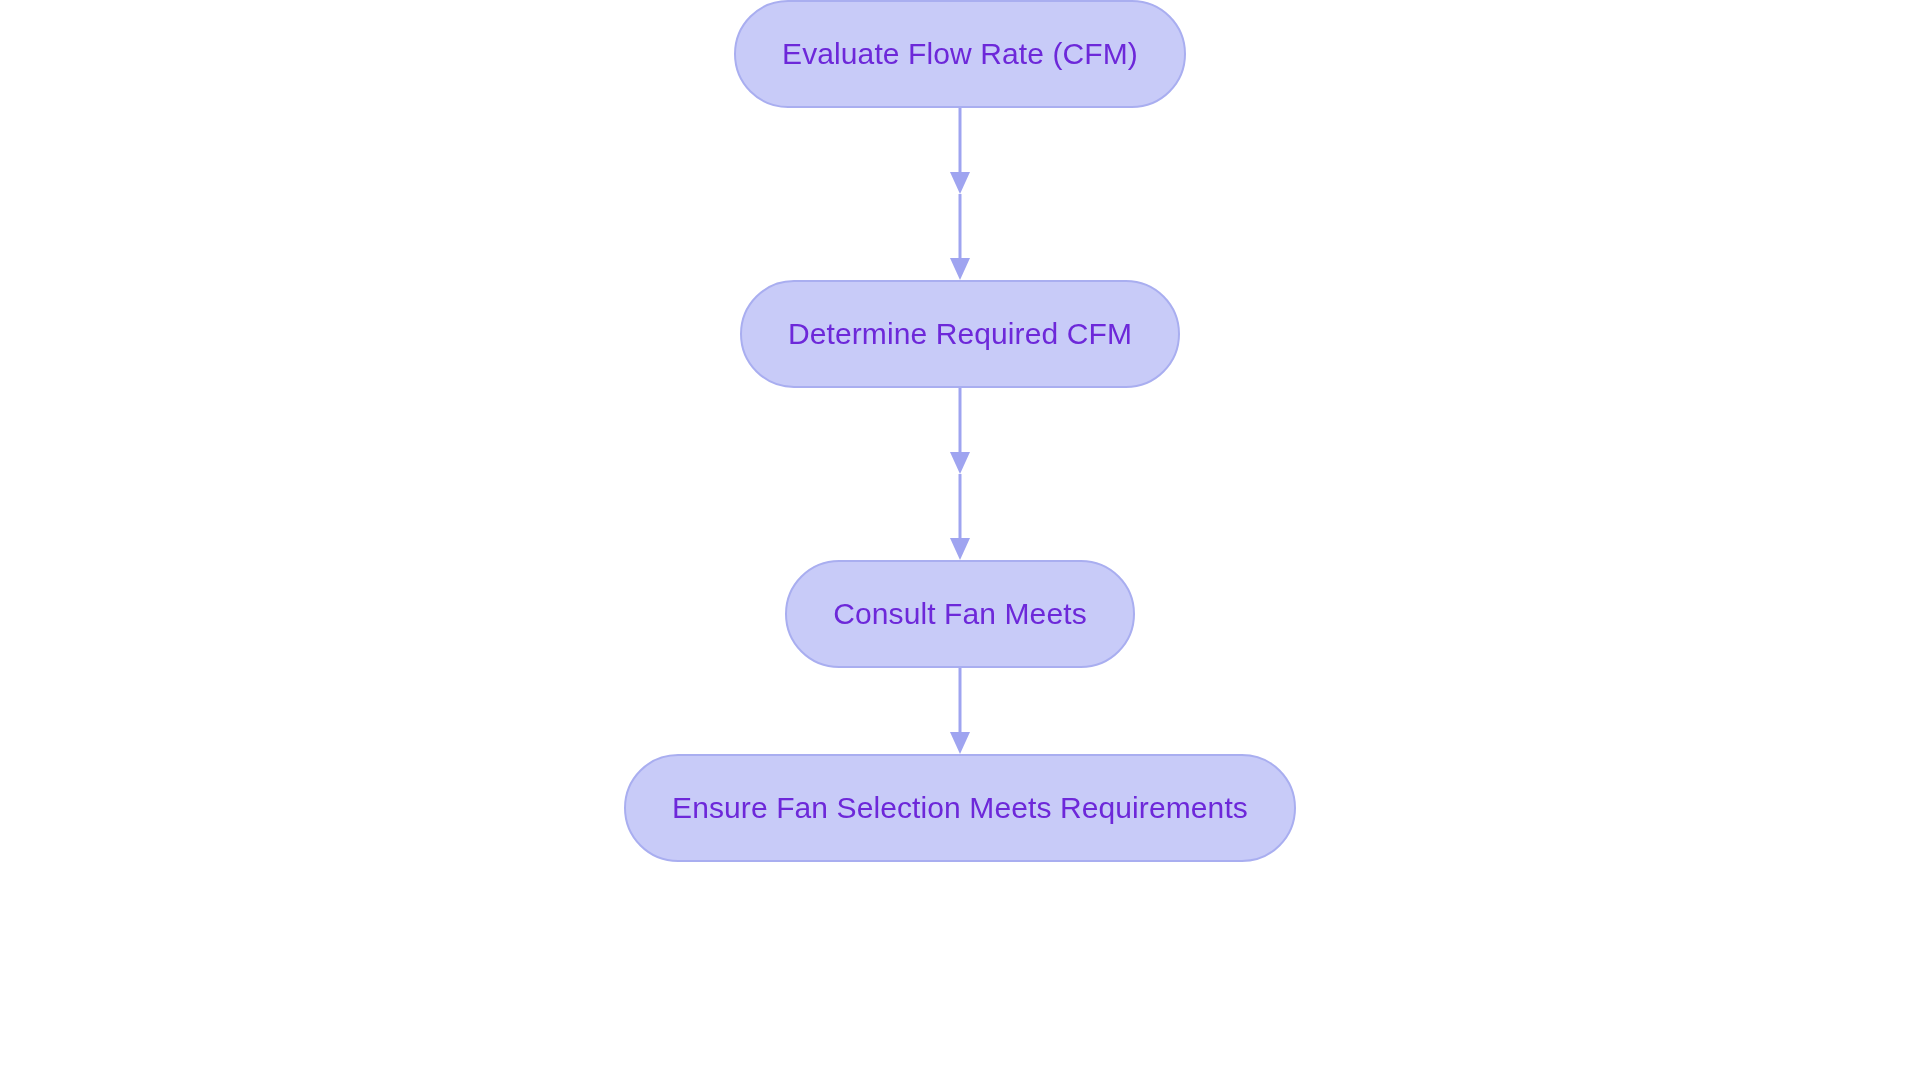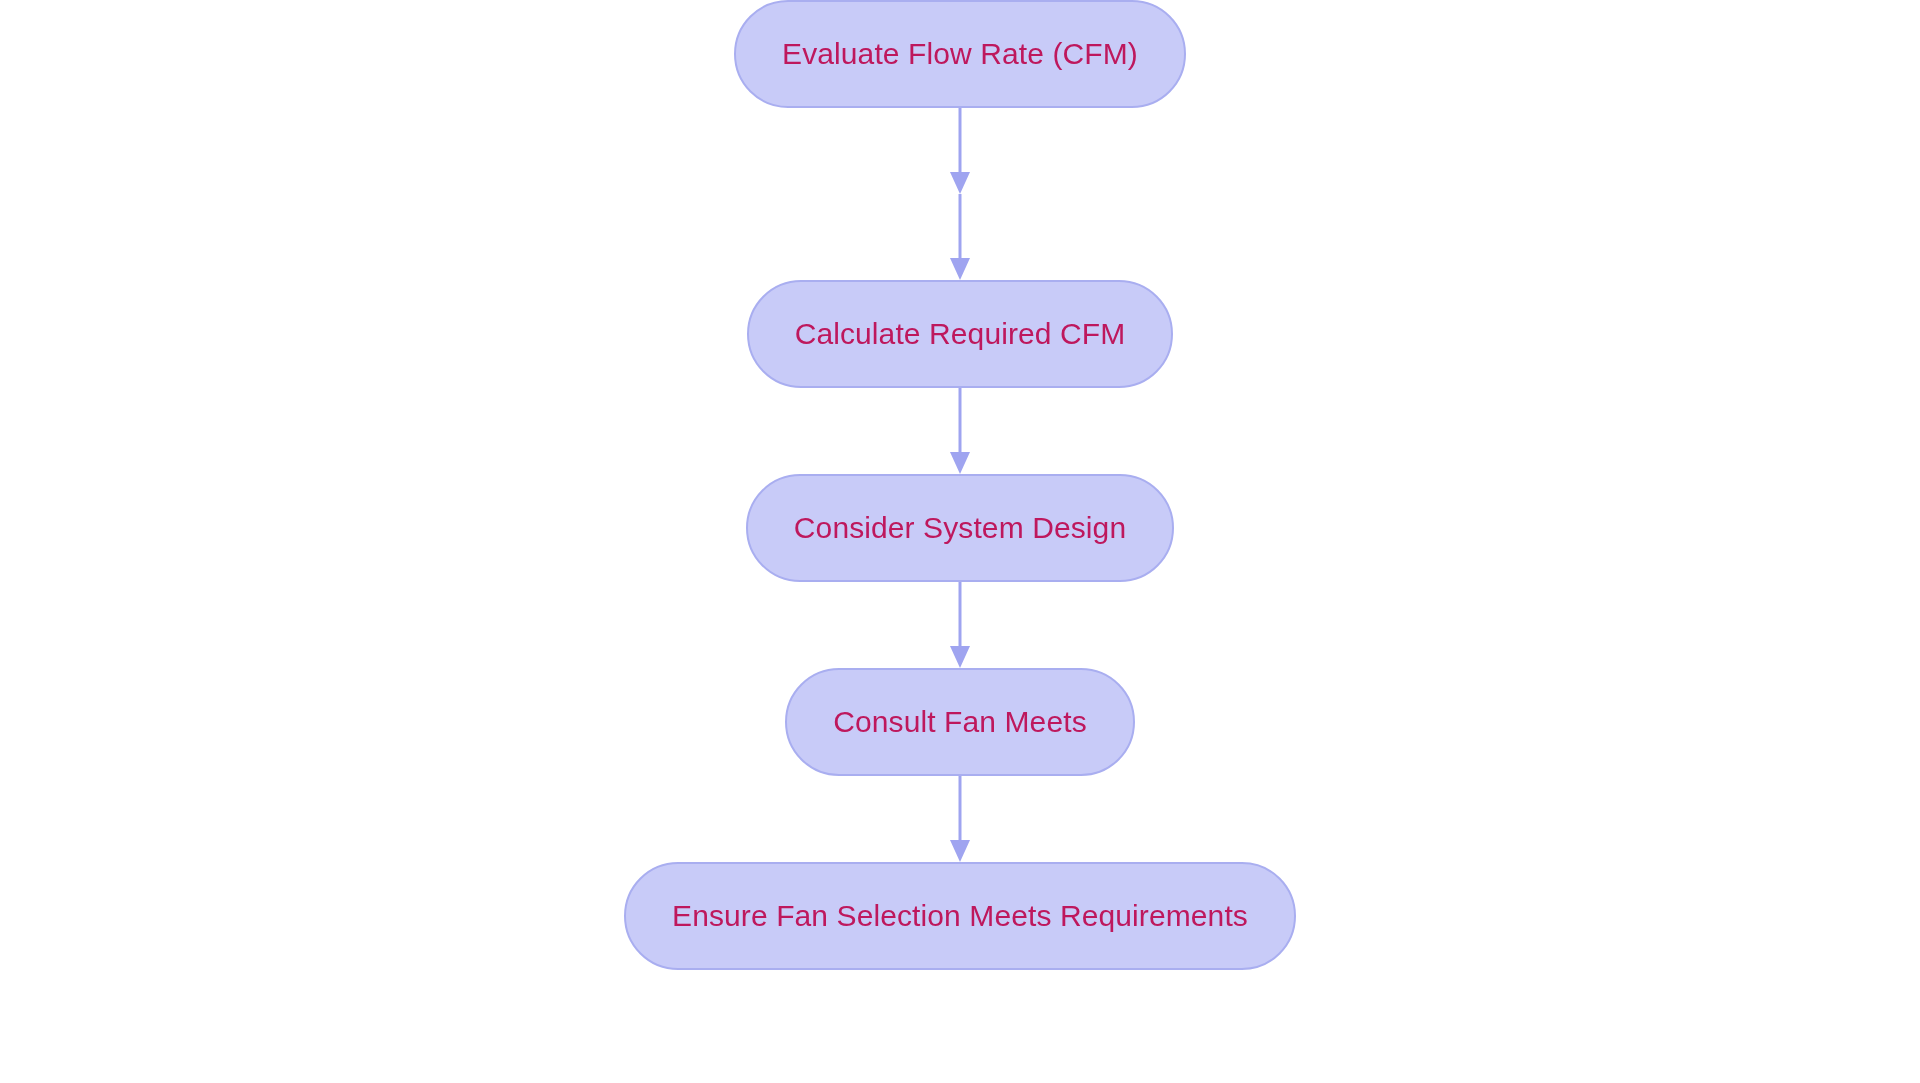--- a/index.html
+++ b/index.html
@@ -31,21 +31,21 @@
     background: #c8cbf8;
     border: 2px solid #a9aef0;
     border-radius: 54px;
     display: flex;
     align-items: center;
     justify-content: center;
     padding: 0 46px;
     flex: 0 0 auto;
   }
   .node-label {
-    color: #be185d;
+    color: #6d28d9;
     font-size: 30px;
     line-height: 1;
     letter-spacing: 0.1px;
     white-space: nowrap;
     font-weight: 400;
   }
 
   
   .connector {
     width: 24px;
@@ -68,31 +68,28 @@
     <polygon points="12,86 2,64 22,64" fill="#9fa4f0"></polygon>
   </svg>
 
 
   <svg class="connector" viewBox="0 0 24 86" aria-hidden="true">
     <line x1="12" y1="0" x2="12" y2="68" stroke="#9fa4f0" stroke-width="3"></line>
     <polygon points="12,86 2,64 22,64" fill="#9fa4f0"></polygon>
   </svg>
 
   <div class="node">
-    <span class="node-label">Calculate Required CFM</span>
+    <span class="node-label">Determine Required CFM</span>
   </div>
 
   <svg class="connector" viewBox="0 0 24 86" aria-hidden="true">
     <line x1="12" y1="0" x2="12" y2="68" stroke="#9fa4f0" stroke-width="3"></line>
     <polygon points="12,86 2,64 22,64" fill="#9fa4f0"></polygon>
   </svg>
 
-  <div class="node">
-    <span class="node-label">Consider System Design</span>
-  </div>
 
   <svg class="connector" viewBox="0 0 24 86" aria-hidden="true">
     <line x1="12" y1="0" x2="12" y2="68" stroke="#9fa4f0" stroke-width="3"></line>
     <polygon points="12,86 2,64 22,64" fill="#9fa4f0"></polygon>
   </svg>
 
   <div class="node">
     <span class="node-label">Consult Fan Meets</span>
   </div>
 

